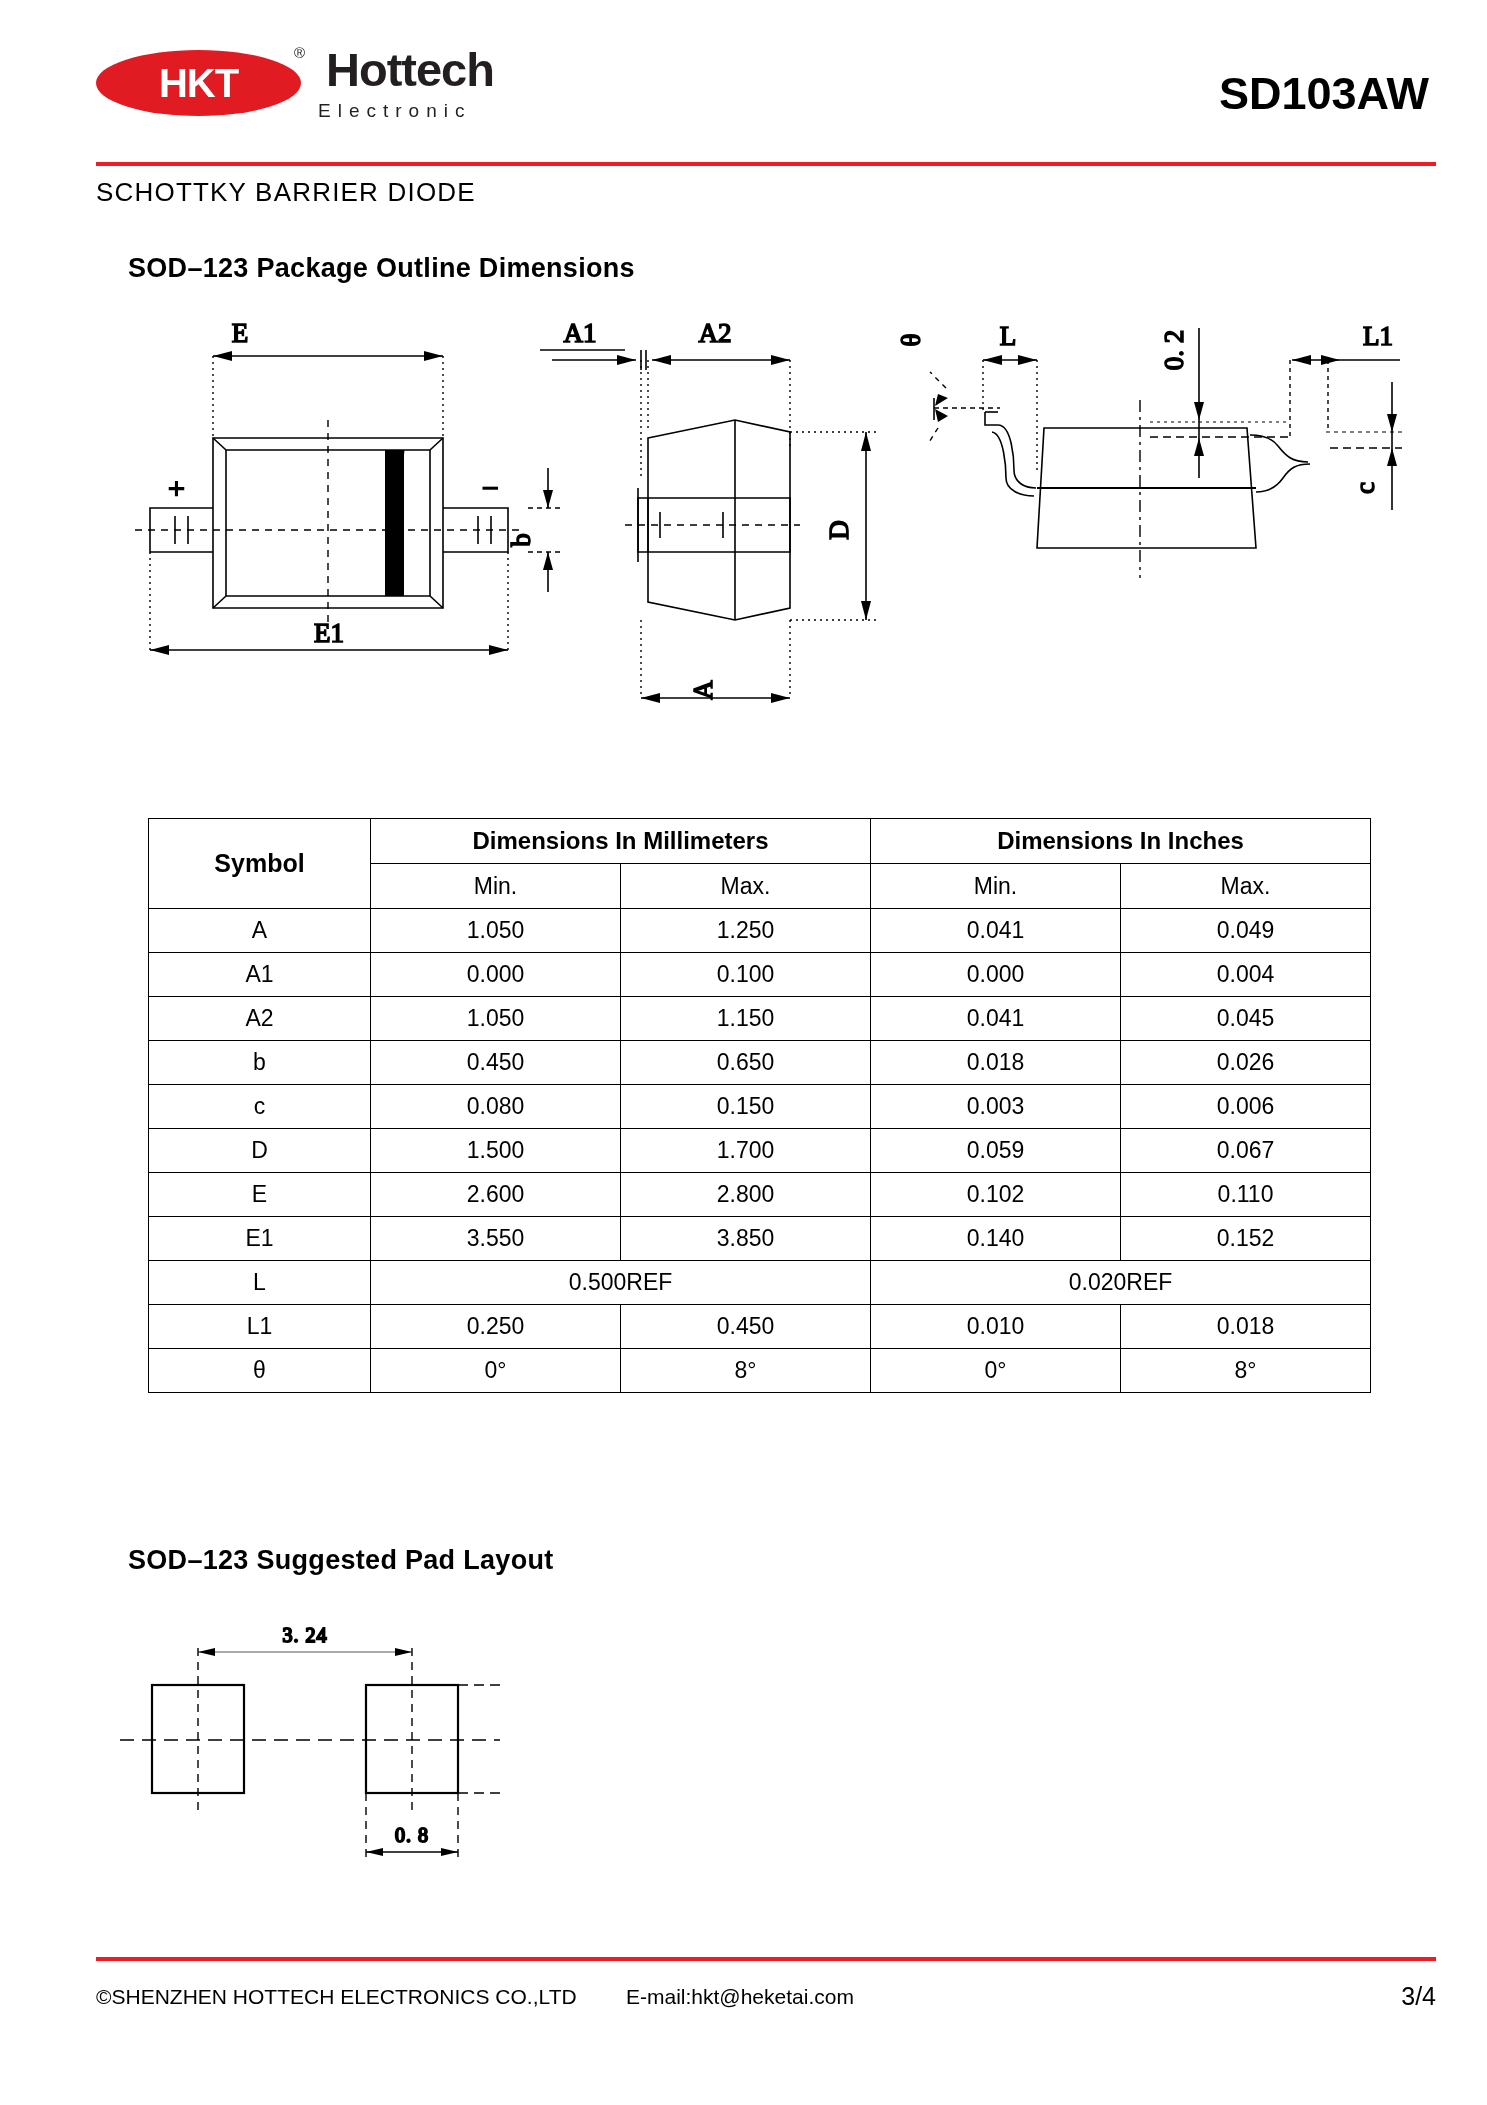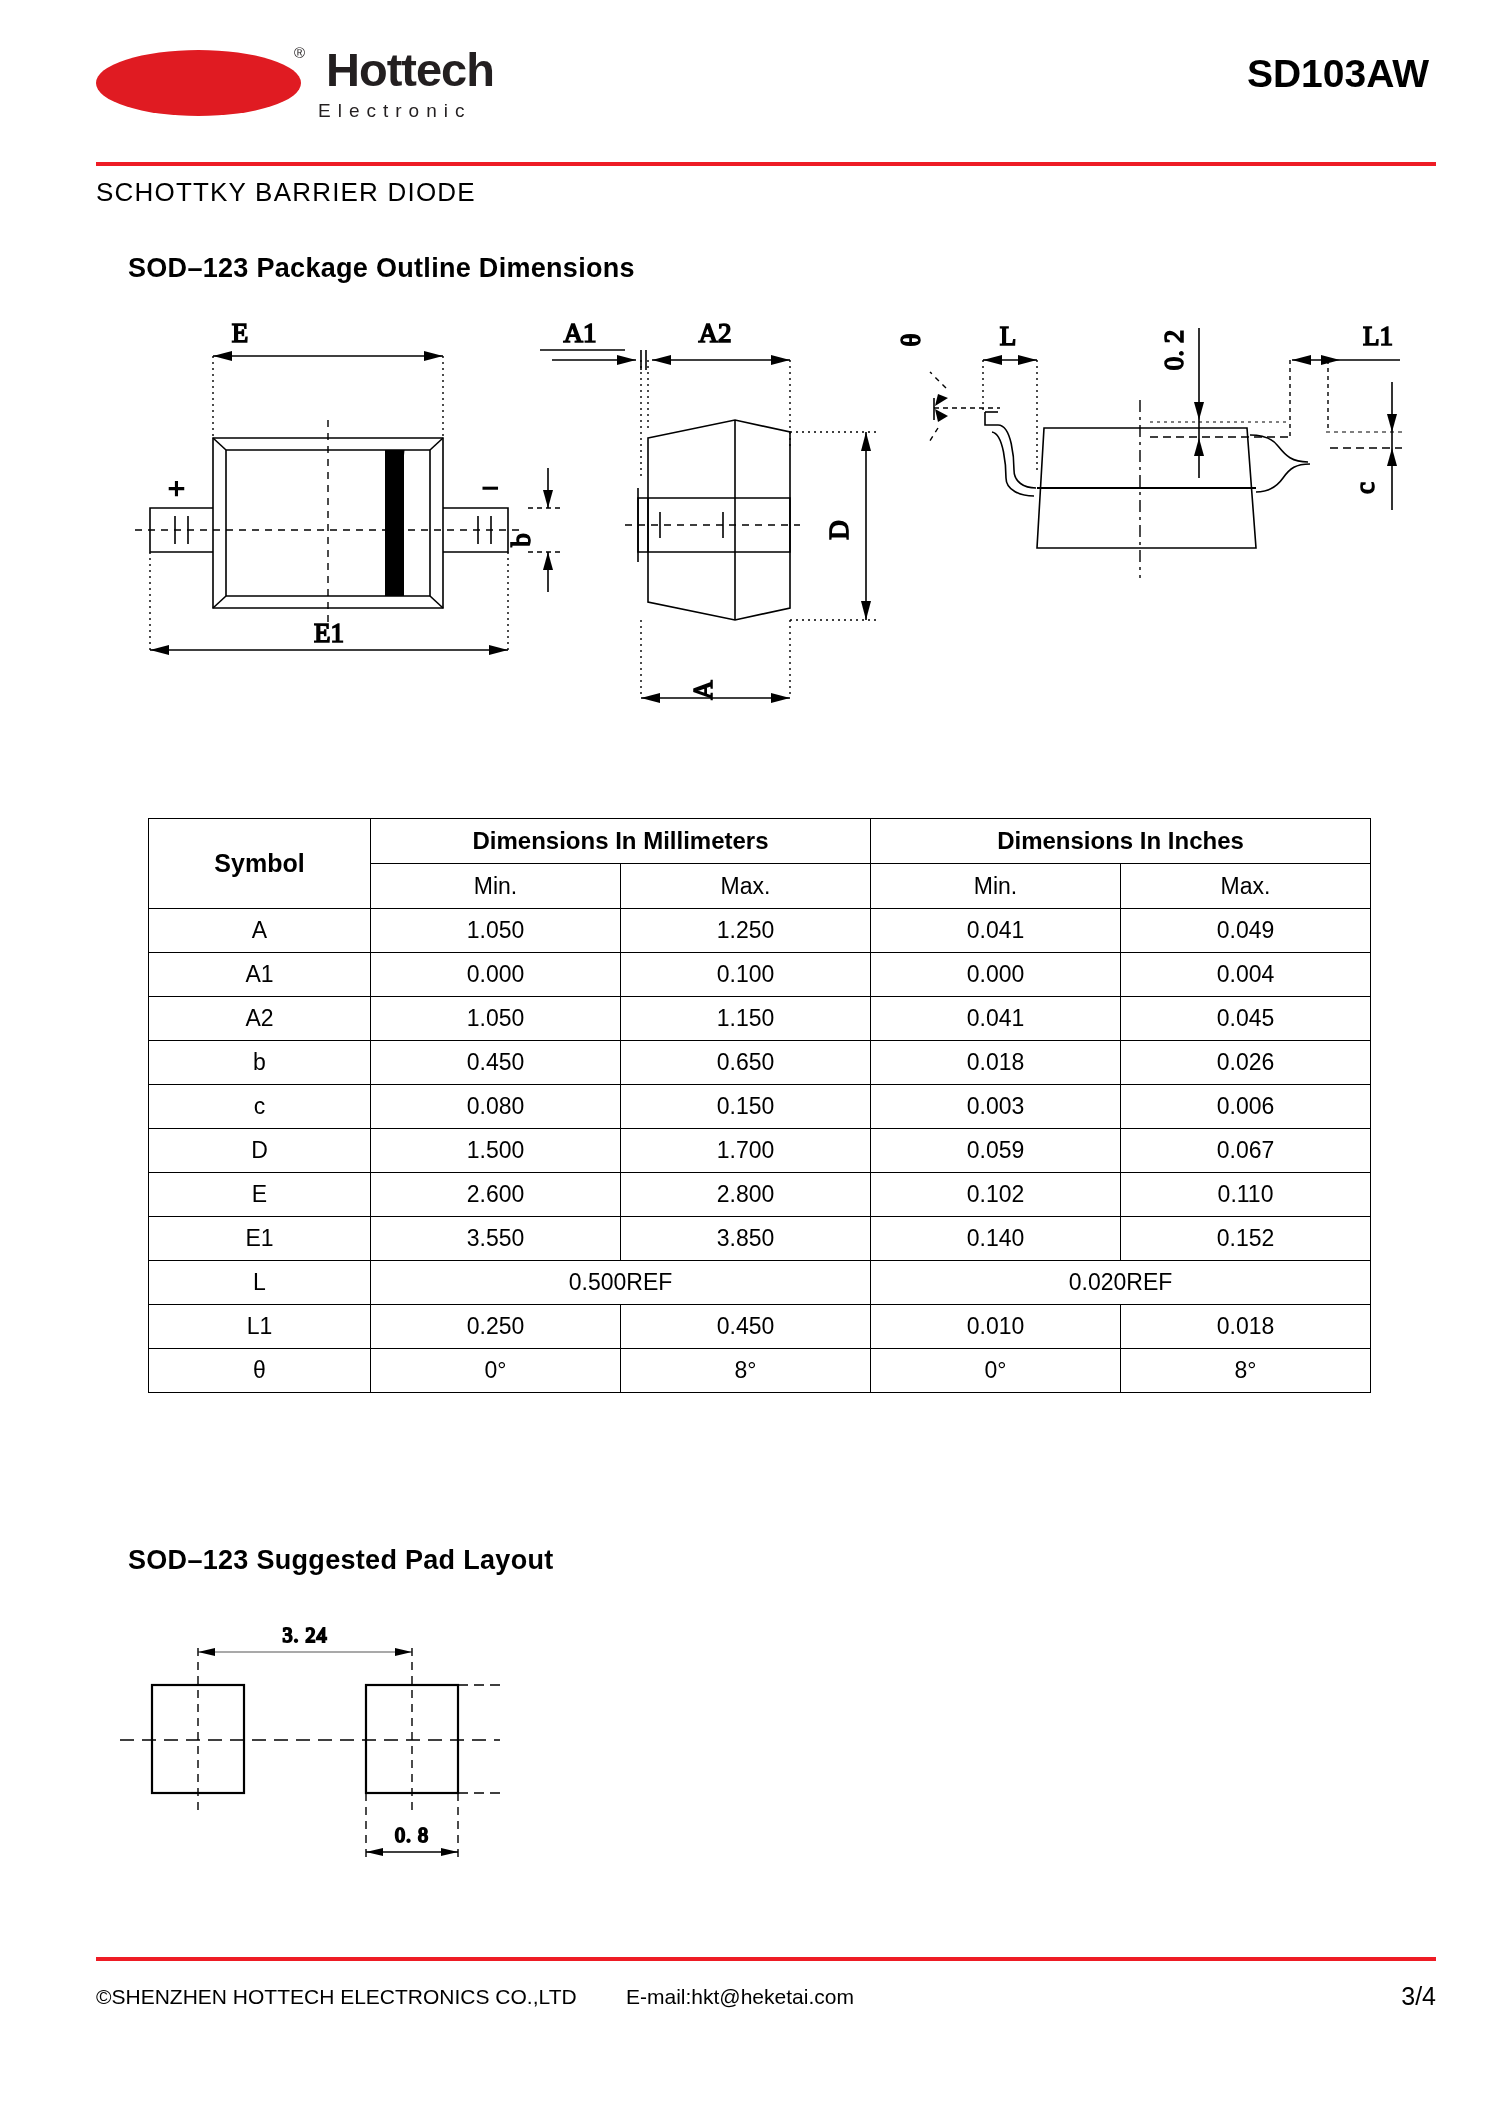--- a/index.html
+++ b/index.html
@@ -63,24 +63,24 @@
   .logo-sub {
     position: absolute;
     left: 222px; top: 62px;
     font-family: "Liberation Sans", sans-serif;
     font-size: 19px;
     color: #231f20;
     letter-spacing: 7px;
   }
   .part-number {
     position: absolute;
-    right: 58px; top: 52px;
+    right: 58px; top: 68px;
     font-family: "Liberation Sans", sans-serif;
     font-weight: bold;
-    font-size: 39px;
+    font-size: 45px;
     color: #000;
     letter-spacing: 0px;
   }
   .rule-top {
     position: absolute;
     left: 96px; top: 162px;
     width: 1340px; height: 4px;
     background: #ee1c25;
   }
   .doc-subtitle {
@@ -199,20 +199,21 @@
     font-size: 30px;
     fill: #000;
   }
 </style>
 </head>
 <body>
 
 <div class="header">
   <div class="logo-wrap">
     <div class="logo-ellipse"></div>
+    <div class="logo-hkt">HKT</div>
     <div class="logo-reg">®</div>
     <div class="logo-name">Hottech</div>
     <div class="logo-sub">Electronic</div>
   </div>
   <div class="part-number">SD103AW</div>
   <div class="rule-top"></div>
   <div class="doc-subtitle">SCHOTTKY BARRIER DIODE</div>
 </div>
 
 <div class="section-heading" id="pkg-heading">SOD–123  Package Outline Dimensions</div>

